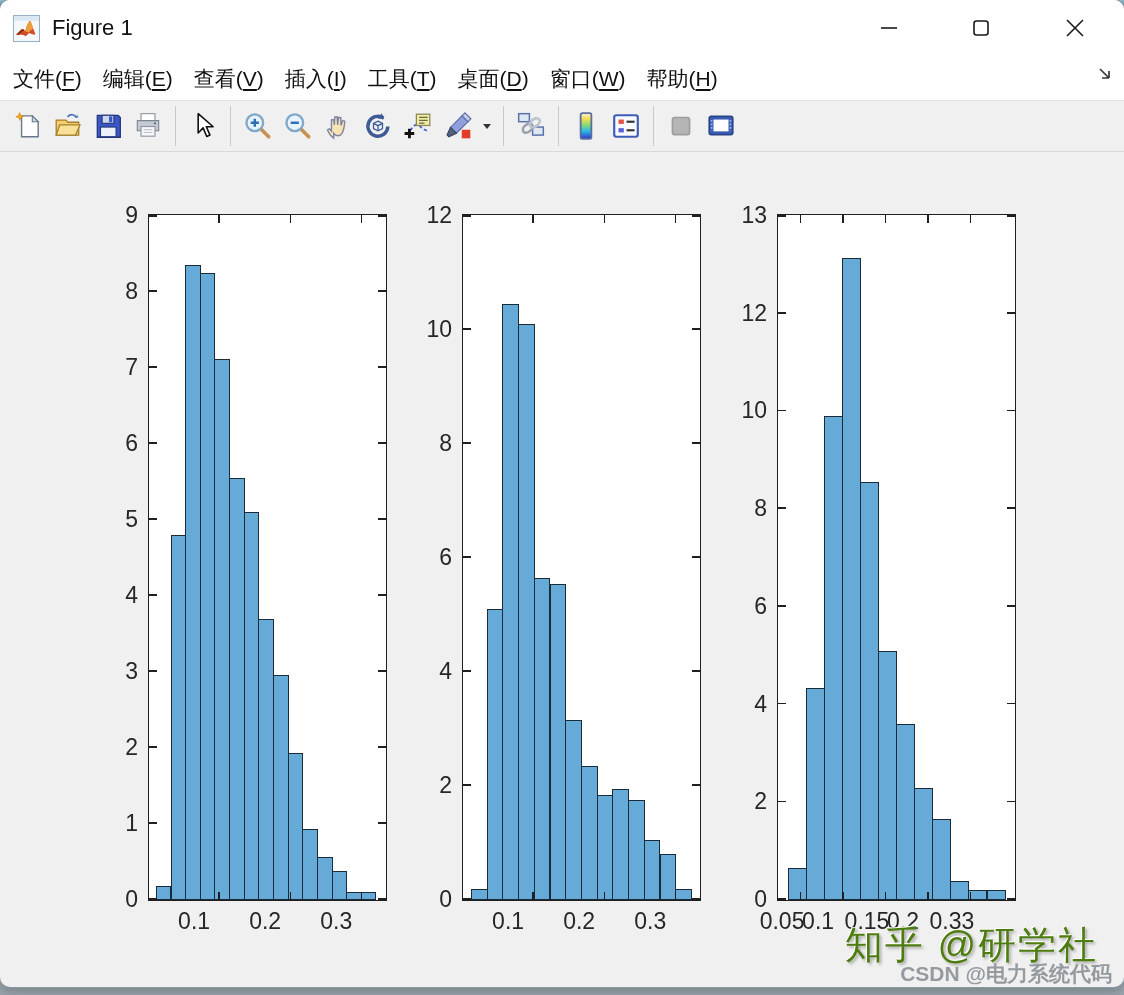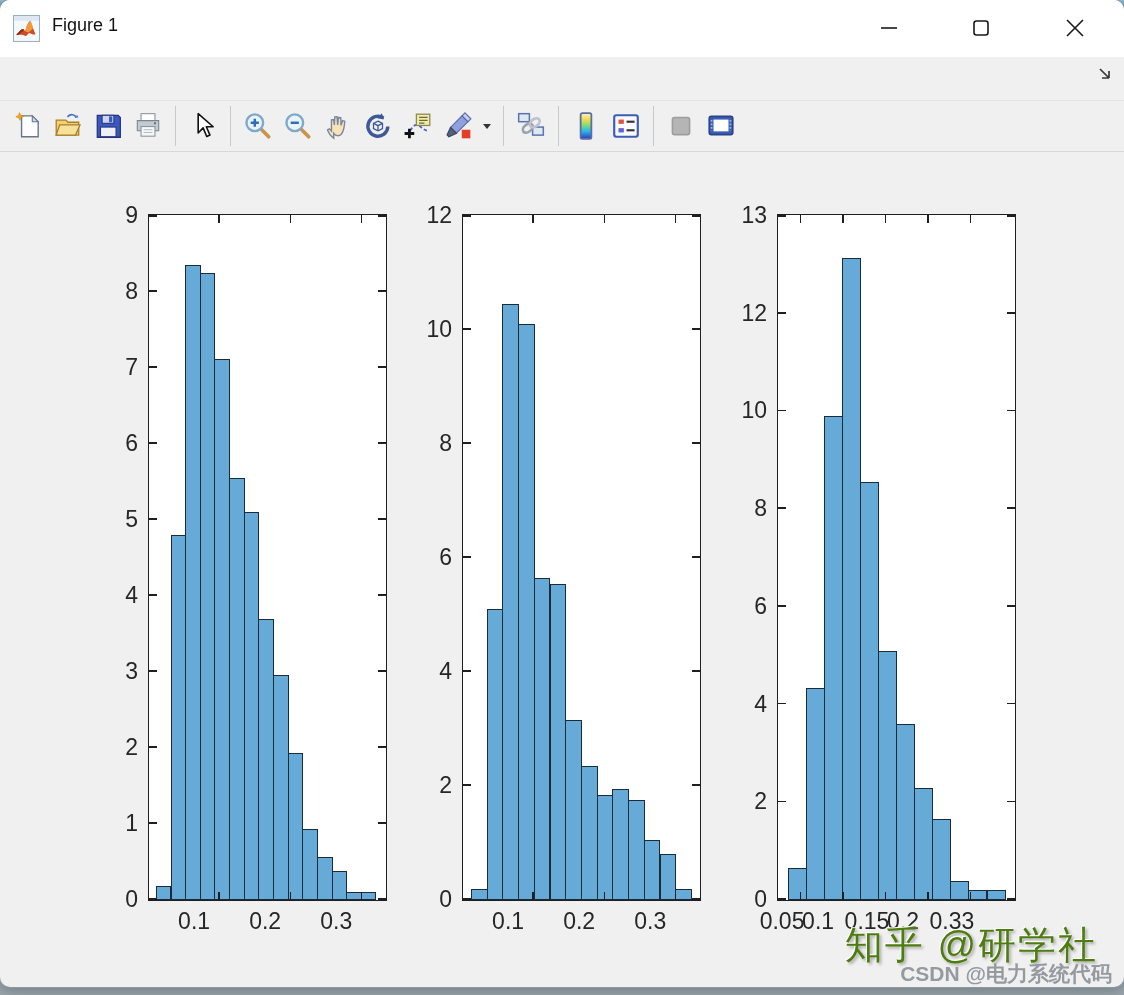--- a/index.html
+++ b/index.html
@@ -7,21 +7,21 @@
     font-family:"Liberation Sans", sans-serif; }
   body { background:linear-gradient(180deg,#8fc2d6 0%,#34708f 1.2%,#5d8298 55%,#9aa6ad 99%); }
 
   .window { position:absolute; left:0; top:0; width:1124px; height:987px;
     background:#f0f0f0; border-radius:10px; overflow:hidden;
     box-shadow:0 0 0 1px #8a98a2, 0 4px 14px rgba(0,0,0,.25); }
 
   
   .titlebar { position:absolute; left:0; top:0; width:100%; height:57px; background:#ffffff; }
   .fig-icon { position:absolute; left:13px; top:15px; width:27px; height:27px; }
-  .win-title { position:absolute; left:52px; top:15px; font-size:18px; color:#121212; }
+  .win-title { position:absolute; left:52px; top:15px; font-size:22px; color:#121212; }
   .win-btn { position:absolute; top:0; width:58px; height:56px; background:transparent; border:none;
     display:flex; align-items:center; justify-content:center; cursor:pointer; }
   #btn-min { left:860px; } #btn-max { left:952px; } #btn-close { left:1046px; }
 
   
   .menubar { position:absolute; left:0; top:57px; width:100%; height:43px; background:#ffffff;
     display:flex; align-items:center; padding-left:5px; }
   .menu-item { font-size:21px; color:#111; padding:0 8px; margin-right:5px; line-height:40px; cursor:default; }
   .menu-item u { text-decoration:underline; text-underline-offset:3px; }
   .dock-arrow { position:absolute; right:10px; top:65px; width:18px; height:18px; }
@@ -77,20 +77,30 @@
           <rect x="3" y="3" width="14" height="14" rx="2.5" fill="none" stroke="#1a1a1a" stroke-width="1.6"></rect>
         </svg>
     </button>
     <button class="win-btn" id="btn-close">
       <svg width="22" height="22" viewBox="0 0 22 22">
           <path d="M3 3l16 16M19 3L3 19" stroke="#1a1a1a" stroke-width="1.6"></path>
         </svg>
     </button>
   </div>
 
+  <div class="menubar" id="menubar">
+      <span class="menu-item">文件(<u>F</u>)</span>
+      <span class="menu-item">编辑(<u>E</u>)</span>
+      <span class="menu-item">查看(<u>V</u>)</span>
+      <span class="menu-item">插入(<u>I</u>)</span>
+      <span class="menu-item">工具(<u>T</u>)</span>
+      <span class="menu-item">桌面(<u>D</u>)</span>
+      <span class="menu-item">窗口(<u>W</u>)</span>
+      <span class="menu-item">帮助(<u>H</u>)</span>
+    </div>
   <span class="dock-arrow">
     <svg viewBox="0 0 18 18">
         <path d="M4 4l9 9M13 13v-7M13 13H6" fill="none" stroke="#3a3a3a" stroke-width="1.7"></path>
       </svg>
   </span>
 
   <div class="toolbar" id="toolbar">
       <button class="tb-btn">
         <svg viewBox="0 0 28 28">
           <path d="M8 4.5h10l5.5 5.5v14H8z" fill="#fdfdfd" stroke="#68778a" stroke-width="1.3"></path>

